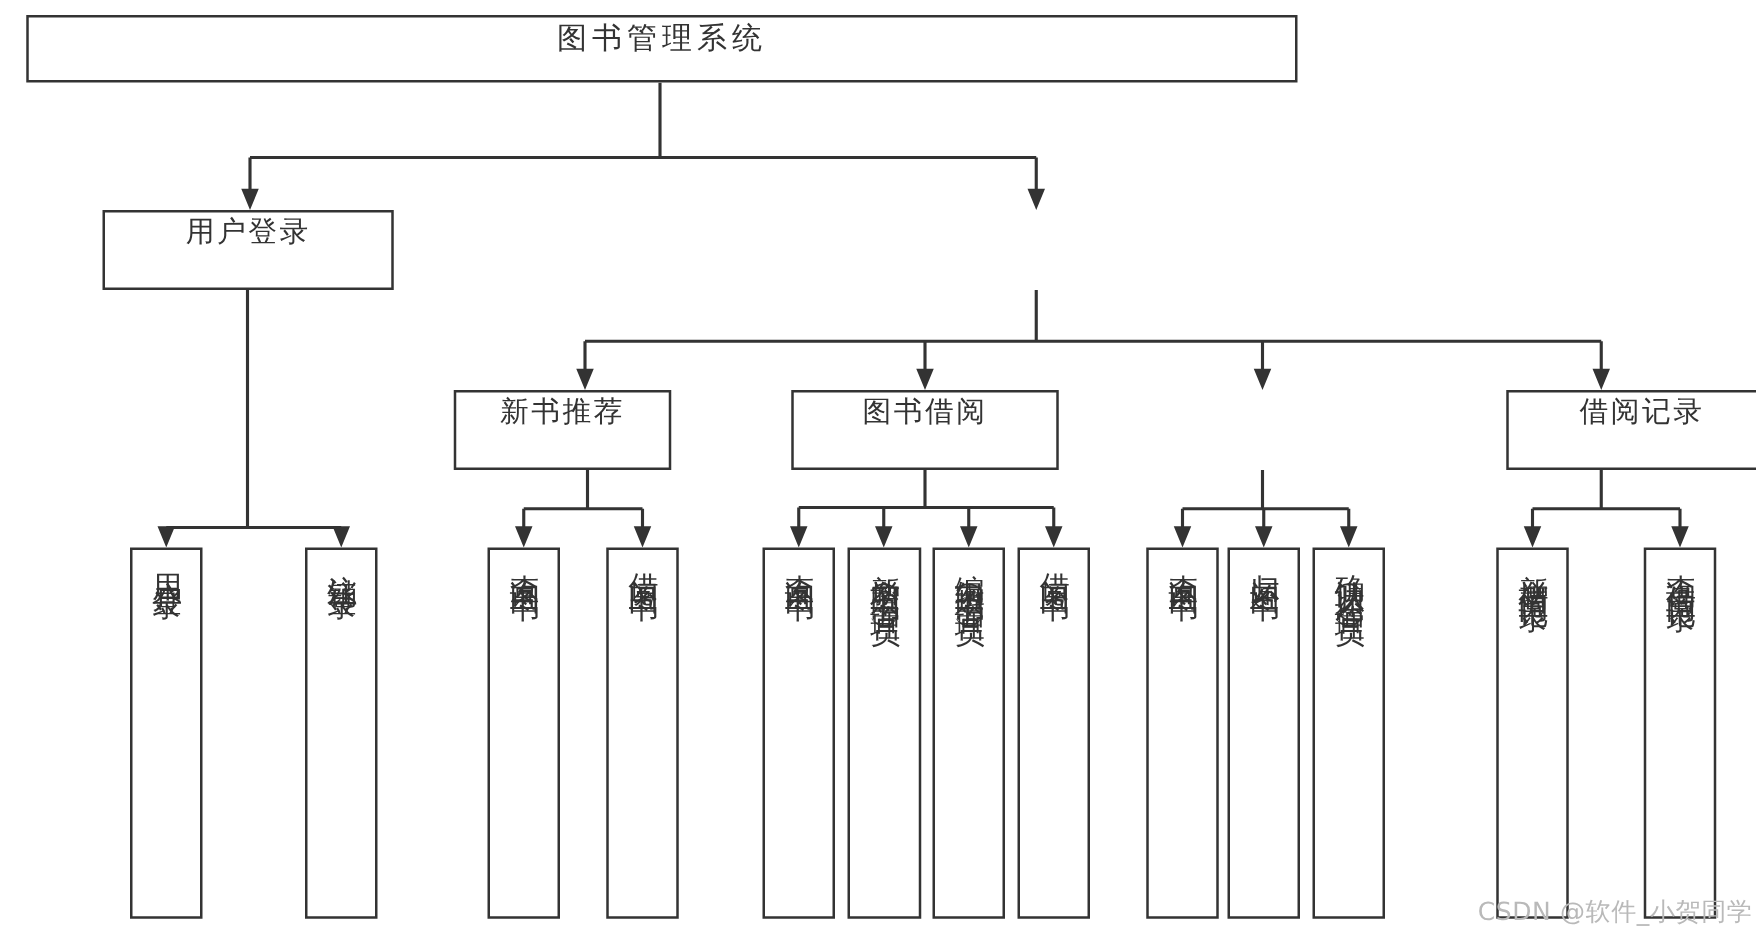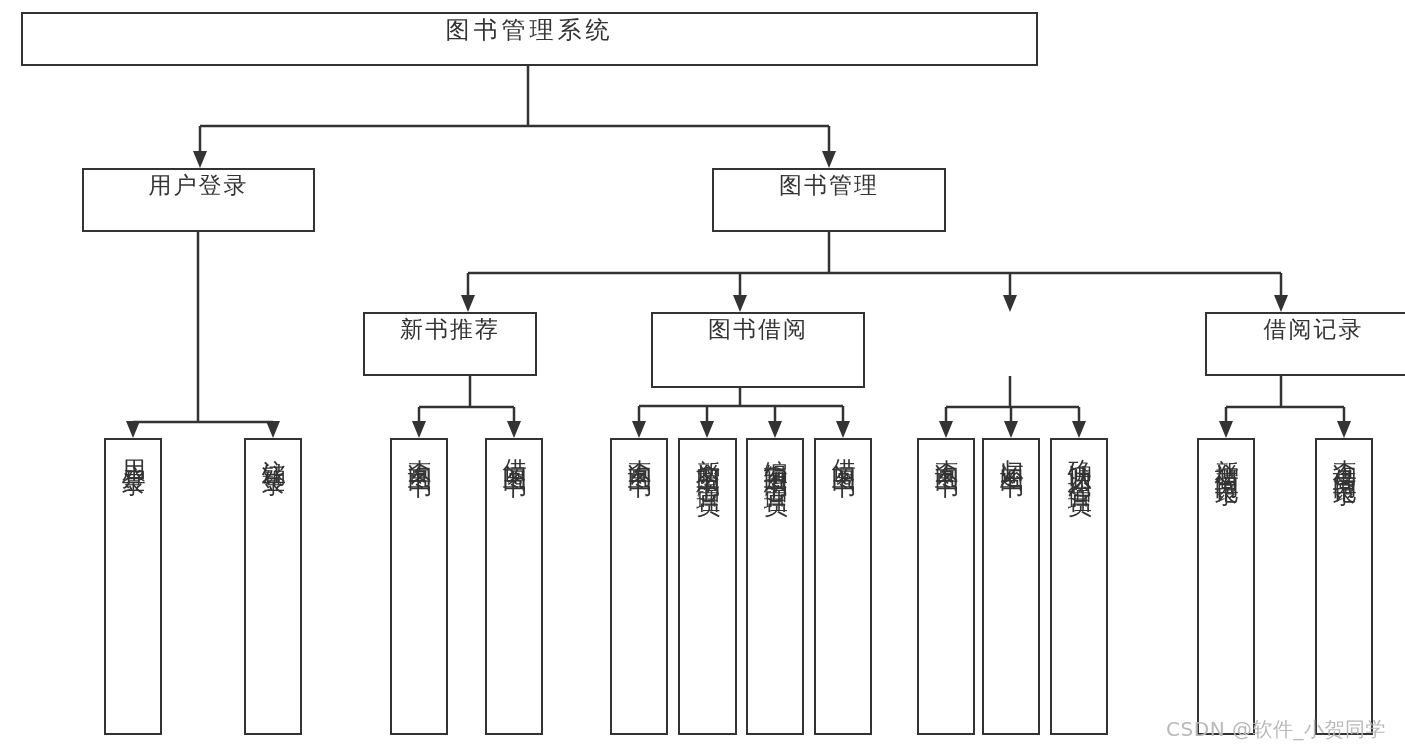--- a/index.html
+++ b/index.html
@@ -38,21 +38,21 @@
     writing-mode:vertical-rl;
     text-orientation:mixed;
     font-size:24px;
     letter-spacing:5px;
     line-height:1.15;
     color:var(--text);
     max-height:285px;
   }
   .watermark{
     position:absolute;
-    right:19px;
+    right:3px;
     bottom:4px;
     font-size:20px;
     letter-spacing:0.5px;
     color:var(--wm);
     white-space:nowrap;
     pointer-events:none;
   }
 </style>
 </head>
 <body>
@@ -88,28 +88,25 @@
              M1337 421 L1351 421 L1344 438 Z" fill="#333333" stroke="none"></path>
   </svg>
 
   <div class="box root" style="left:21px;top:12px;width:1017px;height:54px">
     <span class="hlabel">图书管理系统</span>
   </div>
 
   <div class="box" style="left:82px;top:168px;width:233px;height:64px">
     <span class="hlabel">用户登录</span>
   </div>
-  <div class="box" style="left:712px;top:168px;width:234px;height:64px">
-    <span class="hlabel">图书管理</span>
-  </div>
 
   <div class="box" style="left:363px;top:312px;width:174px;height:64px">
     <span class="hlabel">新书推荐</span>
   </div>
-  <div class="box" style="left:651px;top:312px;width:214px;height:76px">
+  <div class="box" style="left:633px;top:312px;width:214px;height:64px">
     <span class="hlabel">图书借阅</span>
   </div>
   <div class="box" style="left:1205px;top:312px;width:217px;height:64px">
     <span class="hlabel">借阅记录</span>
   </div>
 
   <div class="box leaf" style="left:104px;top:438px;width:58px;height:297px">
     <span class="vlabel">用户登录</span>
   </div>
   <div class="box leaf" style="left:244px;top:438px;width:58px;height:297px">

